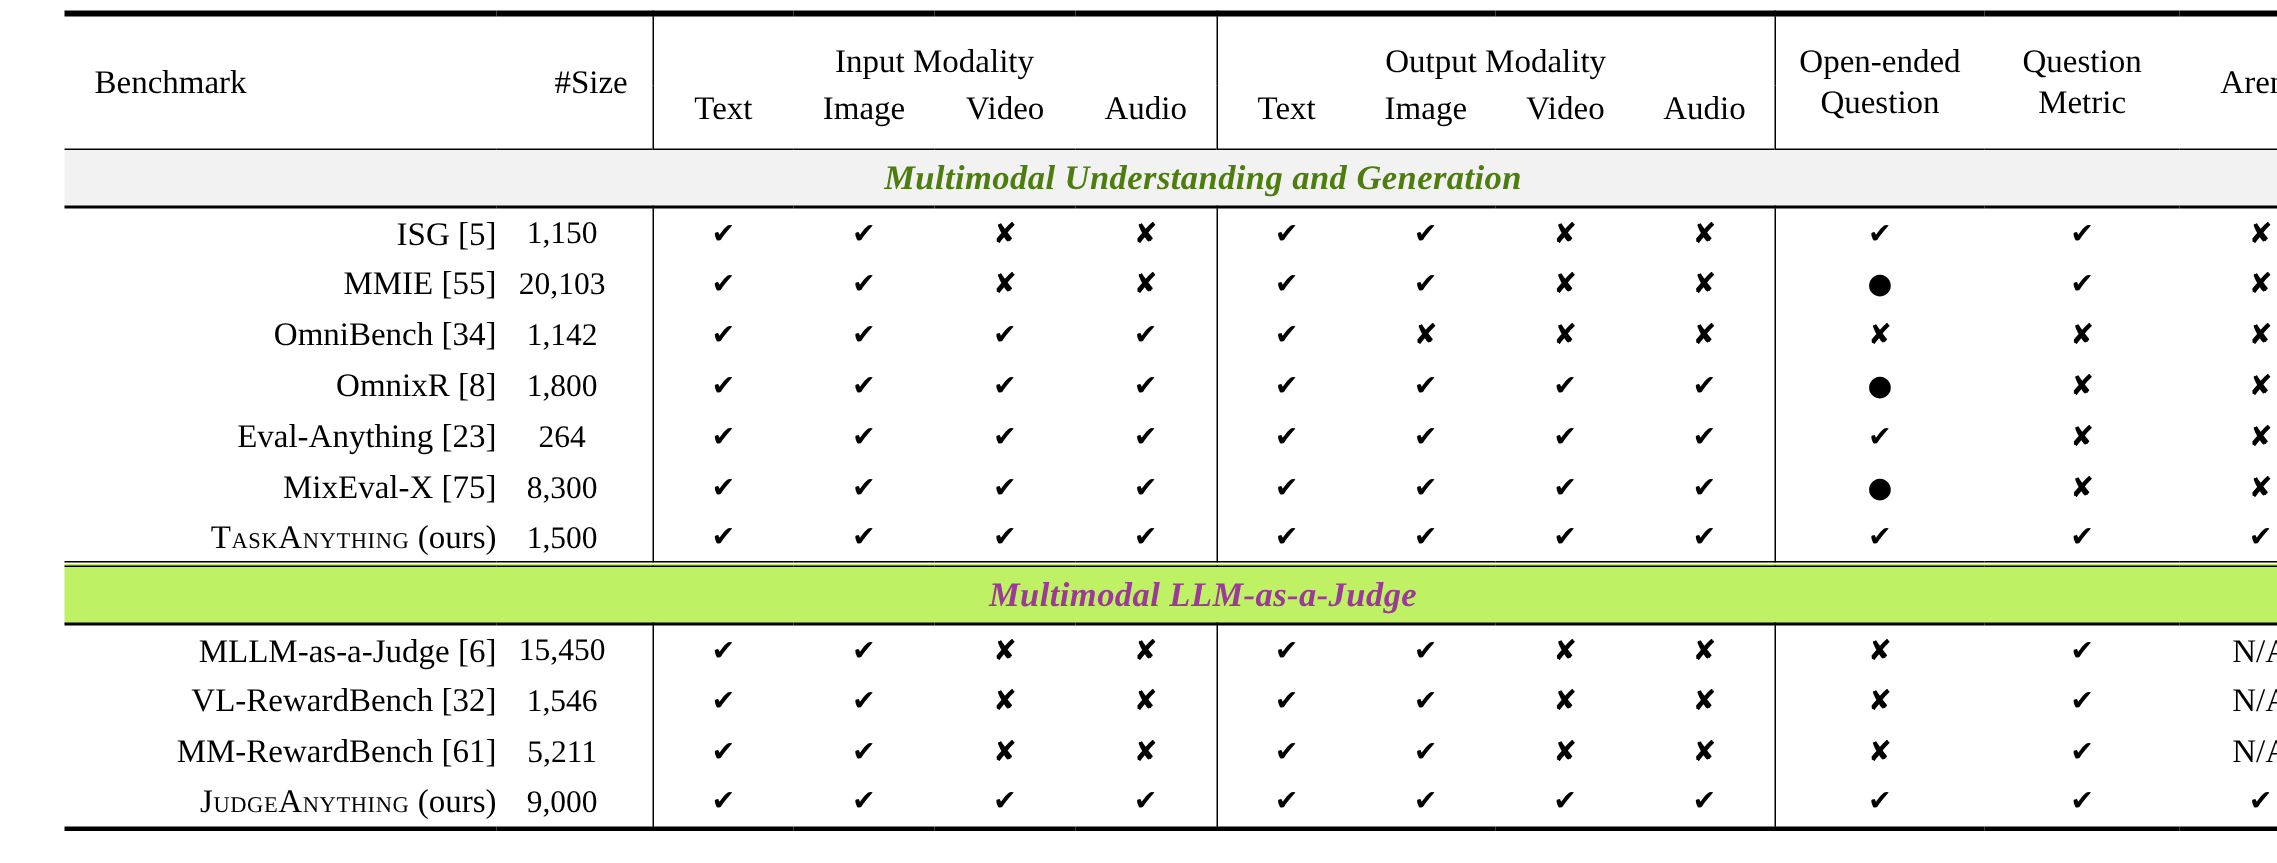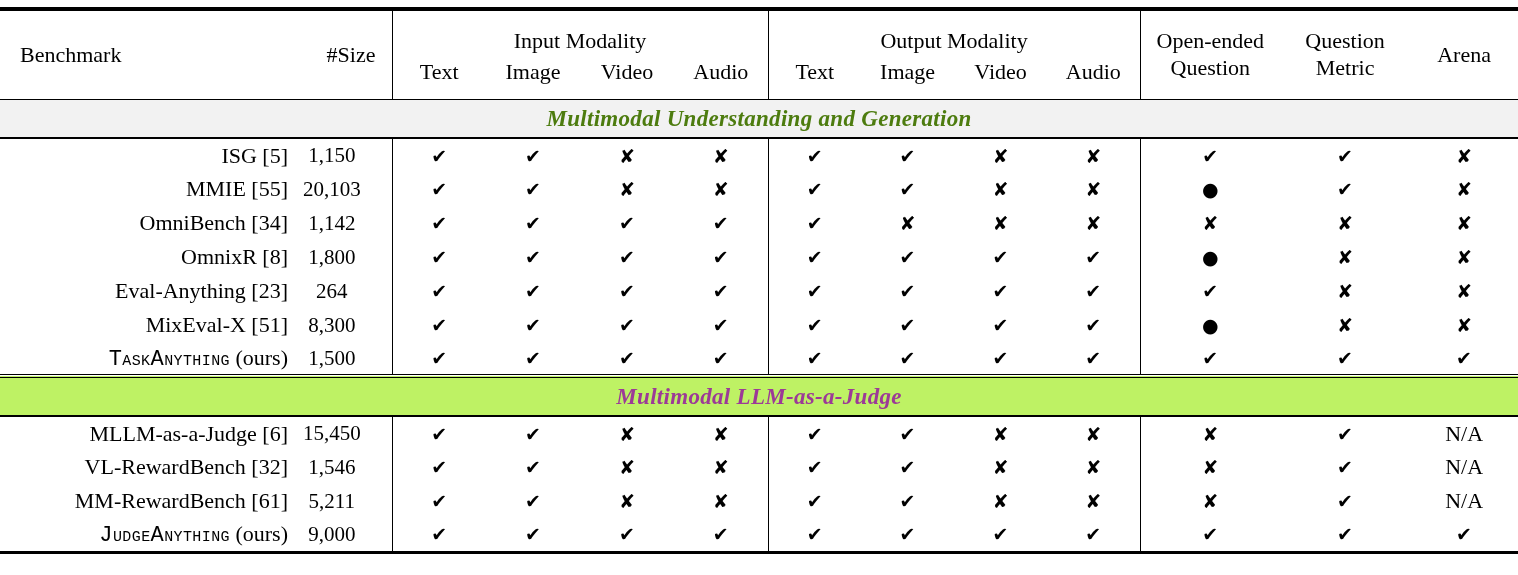--- a/index.html
+++ b/index.html
@@ -8,20 +8,21 @@
     background: #ffffff;
     font-family: "Liberation Serif", "DejaVu Serif", serif;
     color: #000000;
   }
   .page {
     width: 1518px;
     height: 575px;
     box-sizing: border-box;
     padding-top: 7px;
     background: #ffffff;
+    padding-left: 43px;
   }
   table.bench-table {
     width: 1518px;
     table-layout: fixed;
     border-collapse: collapse;
     border-top: 4px solid #000;
     border-bottom: 3px solid #000;
     font-size: 22px;
   }
   thead {
@@ -91,21 +92,20 @@
     font-size: 23px;
     letter-spacing: 0.3px;
     border-bottom: 2px solid #000;
   }
   tr.section-row-2 td {
     border-top: 4px double #000;
   }
   .smallcaps {
     font-variant: small-caps;
     letter-spacing: 0.4px;
-    font-family: Liberation Mono, monospace;
   }
 </style>
 </head>
 <body>
 
 <div class="page">
   <table class="bench-table">
     <colgroup>
       <col style="width:288px">
       <col style="width:104px">
@@ -221,21 +221,21 @@
           <td class="sym">✔</td>
           <td class="sym vline">✔</td>
           <td class="sym">✔</td>
           <td class="sym">✔</td>
           <td class="sym">✔</td>
           <td class="sym vline">✔</td>
           <td class="sym">✘</td>
           <td class="sym">✘</td>
         </tr>
         <tr class="data-row">
-          <td class="bench"><span>MixEval-X [51]</span></td>
+          <td class="bench"><span>MixEval-X [75]</span></td>
           <td class="size">8,300</td>
           <td class="sym vline">✔</td>
           <td class="sym">✔</td>
           <td class="sym">✔</td>
           <td class="sym">✔</td>
           <td class="sym vline">✔</td>
           <td class="sym">✔</td>
           <td class="sym">✔</td>
           <td class="sym">✔</td>
           <td class="sym vline">●</td>

